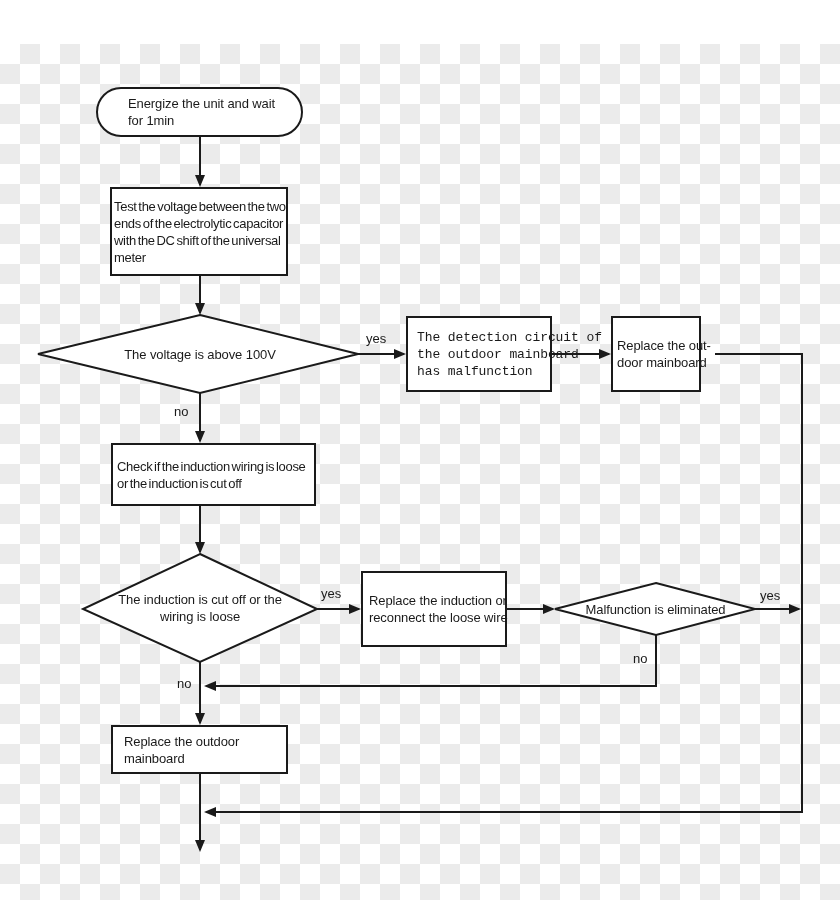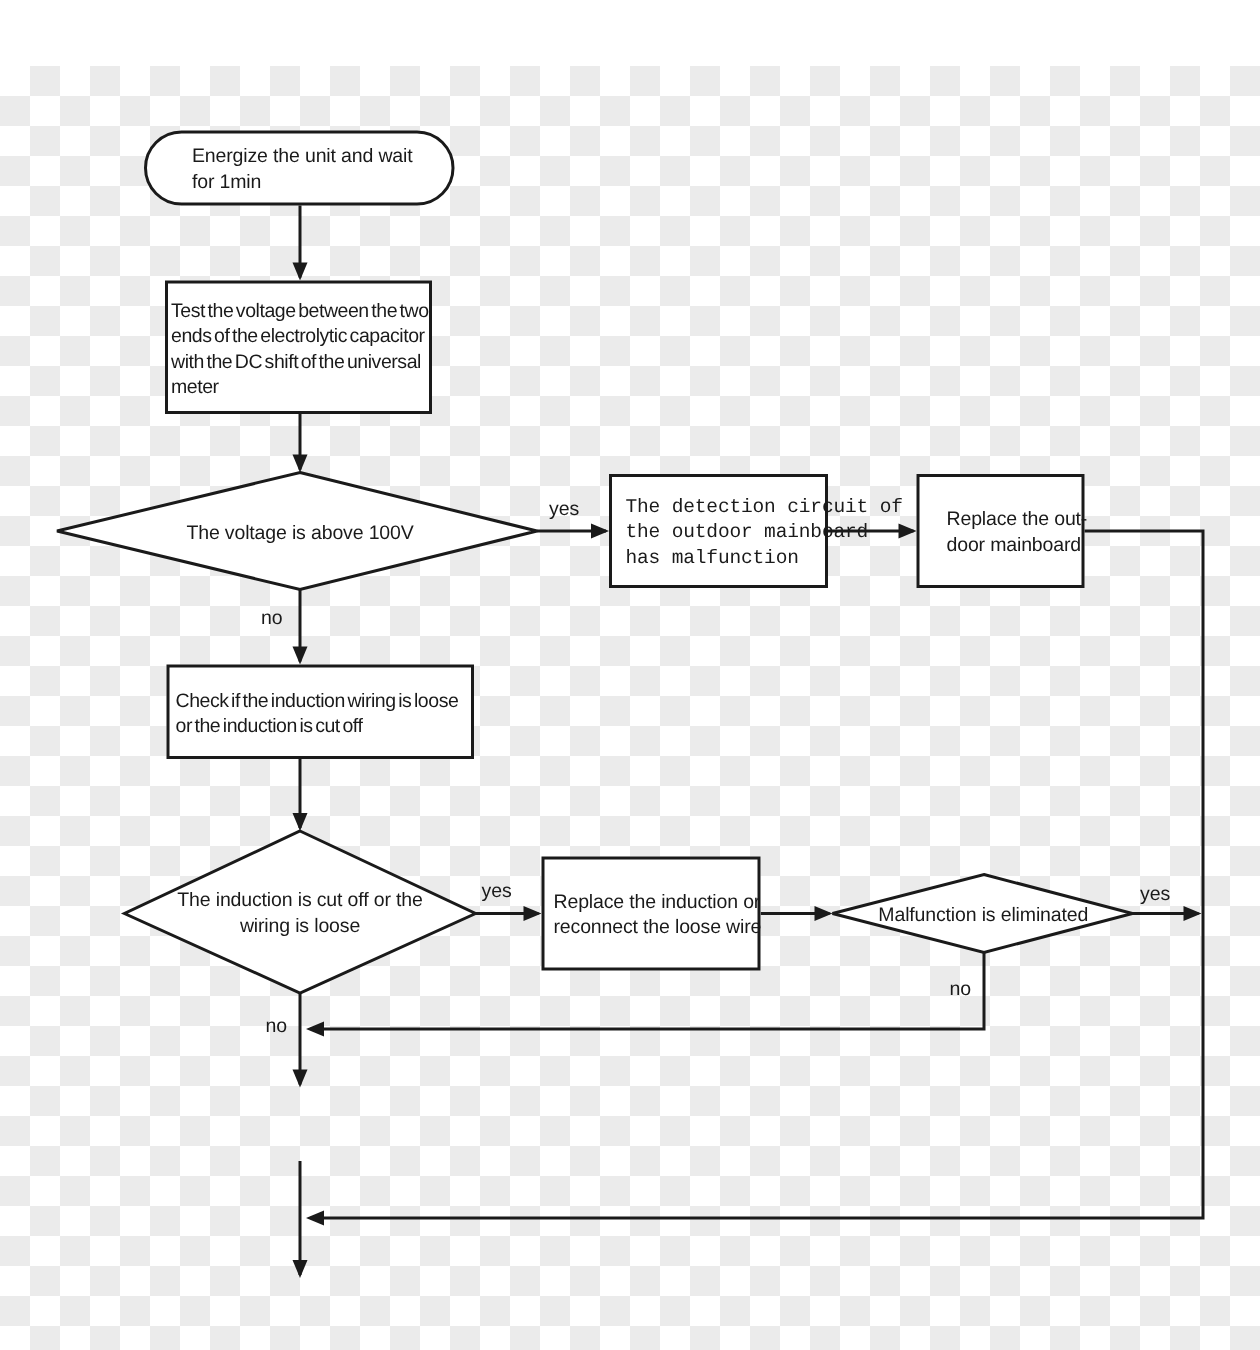--- a/index.html
+++ b/index.html
@@ -58,21 +58,21 @@
   }
   .tight {
     letter-spacing: -0.3px;
     word-spacing: -1.6px;
   }
   .stadium { border-radius: 26px; }
   .centered { text-align: center; }
   #node-start            { left: 96px;  top: 43px;  width: 207px; height: 50px; padding-left: 30px; }
   #node-test-voltage     { left: 110px; top: 143px; width: 178px; height: 89px; padding-left: 2px; }
   #node-detection        { left: 406px; top: 272px; width: 146px; height: 76px; padding-left: 9px; font-family: Liberation Mono, monospace; }
-  #node-replace-top      { left: 611px; top: 272px; width: 112px; height: 76px; padding-left: 18px; }
+  #node-replace-top      { left: 611px; top: 272px; width: 90px; height: 76px; padding-left: 4px; }
   #node-check-induction  { left: 111px; top: 399px; width: 205px; height: 63px; padding-left: 4px; }
   #node-replace-induction{ left: 361px; top: 527px; width: 146px; height: 76px; padding-left: 6px; }
   #node-replace-bottom   { left: 111px; top: 681px; width: 177px; height: 49px; padding-left: 11px; }
   #node-end              { left: 111px; top: 808px; width: 177px; height: 51px; }
   .diamond-label {
     position: absolute;
     z-index: 3;
     font-size: 13px;
     line-height: 17px;
     letter-spacing: -0.1px;
@@ -149,20 +149,22 @@
 
   <div class="node" id="node-replace-top">Replace the out-
 door mainboard</div>
 
   <div class="node tight" id="node-check-induction">Check if the induction wiring is loose
 or the induction is cut off</div>
 
   <div class="node" id="node-replace-induction">Replace the induction or
 reconnect the loose wire</div>
 
+  <div class="node" id="node-replace-bottom">Replace the outdoor
+mainboard</div>
 
 
   <div class="diamond-label" id="label-decision-voltage">The voltage is above 100V</div>
 
   <div class="diamond-label" id="label-decision-induction">The induction is cut off or the
 wiring is loose</div>
 
   <div class="diamond-label" id="label-decision-eliminated">Malfunction is eliminated</div>
 
   <div class="edge-label" id="edge-voltage-yes">yes</div>

